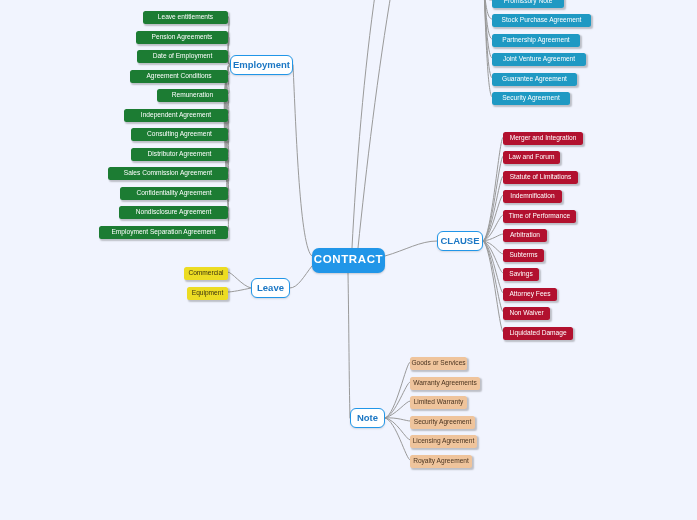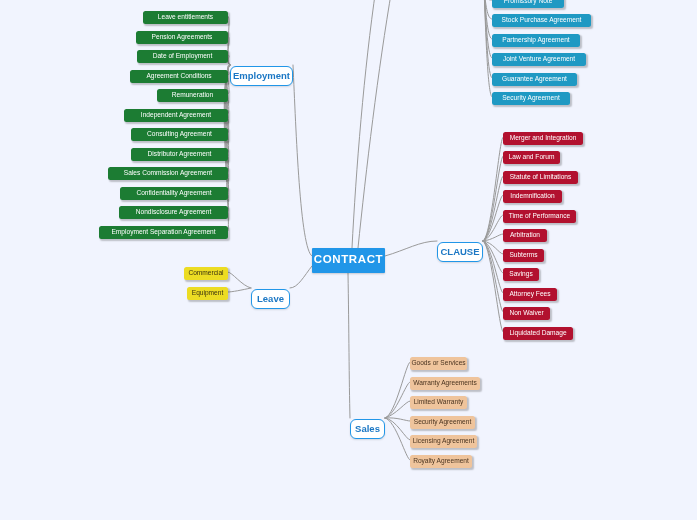--- a/index.html
+++ b/index.html
@@ -34,35 +34,34 @@
     white-space: nowrap;
     line-height: 1;
   }
   
   .root {
     background: #2196e8;
     color: #ffffff;
     font-weight: bold;
     font-size: 11.5px;
     letter-spacing: 0.6px;
-    border-radius: 1px;
+    border-radius: 7px;
     padding: 8px 12px 9px 12px;
     box-shadow: 0 1px 2px rgba(0,0,0,0.18);
   }
   
   .branch {
     background: #ffffff;
     color: #1b77c4;
     font-weight: bold;
     font-size: 9.5px;
     border: 1.6px solid #2196e8;
     border-radius: 6px;
     padding: 6px 10px 7px 10px;
     box-shadow: 0 1px 2px rgba(0,0,0,0.13);
-    margin-top: 11px;
   }
   
   .leaf {
     font-size: 6.6px;
     border-radius: 2.5px;
     padding: 3.4px 5px 3.8px 5px;
     box-shadow: 1.2px 1.4px 1.6px rgba(0,0,0,0.22);
   }
   .leaf.green  { background: #1c7c33; color: #ffffff; }
   .leaf.teal   { background: #1f99c3; color: #ffffff; }
@@ -162,21 +161,21 @@
   <div class="node leaf red" style="left: 503px; top: 171px; width: 75px; display: flex; align-items: center; justify-content: center; height: 13px; padding: 0px 4px;">Statute of Limitations</div>
   <div class="node leaf red" style="left: 503px; top: 190px; width: 59px; display: flex; align-items: center; justify-content: center; height: 13px; padding: 0px 4px;">Indemnification</div>
   <div class="node leaf red" style="left: 503px; top: 210px; width: 73px; display: flex; align-items: center; justify-content: center; height: 13px; padding: 0px 4px;">Time of Performance</div>
   <div class="node leaf red" style="left: 503px; top: 229px; width: 44px; display: flex; align-items: center; justify-content: center; height: 13px; padding: 0px 4px;">Arbitration</div>
   <div class="node leaf red" style="left: 503px; top: 249px; width: 41px; display: flex; align-items: center; justify-content: center; height: 13px; padding: 0px 4px;">Subterms</div>
   <div class="node leaf red" style="left: 503px; top: 268px; width: 36px; display: flex; align-items: center; justify-content: center; height: 13px; padding: 0px 4px;">Savings</div>
   <div class="node leaf red" style="left: 503px; top: 288px; width: 54px; display: flex; align-items: center; justify-content: center; height: 13px; padding: 0px 4px;">Attorney Fees</div>
   <div class="node leaf red" style="left: 503px; top: 307px; width: 47px; display: flex; align-items: center; justify-content: center; height: 13px; padding: 0px 4px;">Non Waiver</div>
   <div class="node leaf red" style="left: 503px; top: 327px; width: 70px; display: flex; align-items: center; justify-content: center; height: 13px; padding: 0px 4px;">Liquidated Damage</div>
 
-  <div class="node branch" id="branch-sales" style="left: 350px; top: 408px; width: 35px; height: 20px; display: flex; align-items: center; justify-content: center;">Sales</div>
+  <div class="node branch" id="branch-sales" style="left: 350px; top: 408px; width: 35px; height: 20px; display: flex; align-items: center; justify-content: center;">Note</div>
   <div class="node leaf tan" style="left: 410px; top: 357px; width: 57px; display: flex; align-items: center; justify-content: center; height: 13px; padding: 0px 4px;">Goods or Services</div>
   <div class="node leaf tan" style="left: 410px; top: 377px; width: 70px; display: flex; align-items: center; justify-content: center; height: 13px; padding: 0px 4px;">Warranty Agreements</div>
   <div class="node leaf tan" style="left: 410px; top: 396px; width: 57px; display: flex; align-items: center; justify-content: center; height: 13px; padding: 0px 4px;">Limited Warranty</div>
   <div class="node leaf tan" style="left: 410px; top: 416px; width: 65px; display: flex; align-items: center; justify-content: center; height: 13px; padding: 0px 4px;">Security Agreement</div>
   <div class="node leaf tan" style="left: 410px; top: 435px; width: 67px; display: flex; align-items: center; justify-content: center; height: 13px; padding: 0px 4px;">Licensing Agreement</div>
   <div class="node leaf tan" style="left: 410px; top: 455px; width: 62px; display: flex; align-items: center; justify-content: center; height: 13px; padding: 0px 4px;">Royalty Agreement</div>
 
   <div class="node branch" id="branch-leases" style="left: 251px; top: 278px; width: 39px; height: 20px; display: flex; align-items: center; justify-content: center;">Leave</div>
   <div class="node leaf yellow" style="left: 184px; top: 267px; width: 44px; display: flex; align-items: center; justify-content: center; height: 13px; padding: 0px 4px;">Commercial</div>
   <div class="node leaf yellow" style="left: 187px; top: 287px; width: 41px; display: flex; align-items: center; justify-content: center; height: 13px; padding: 0px 4px;">Equipment</div>

